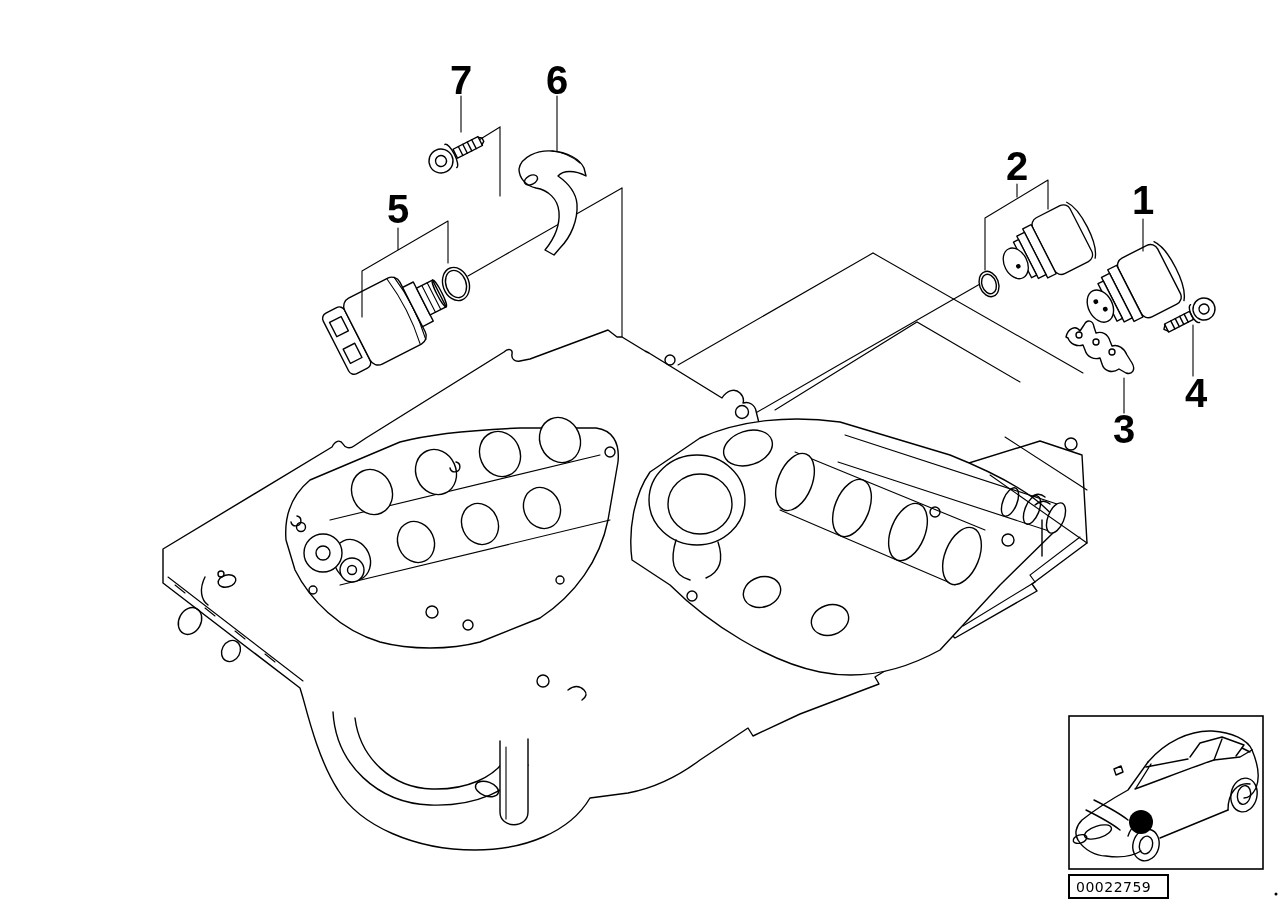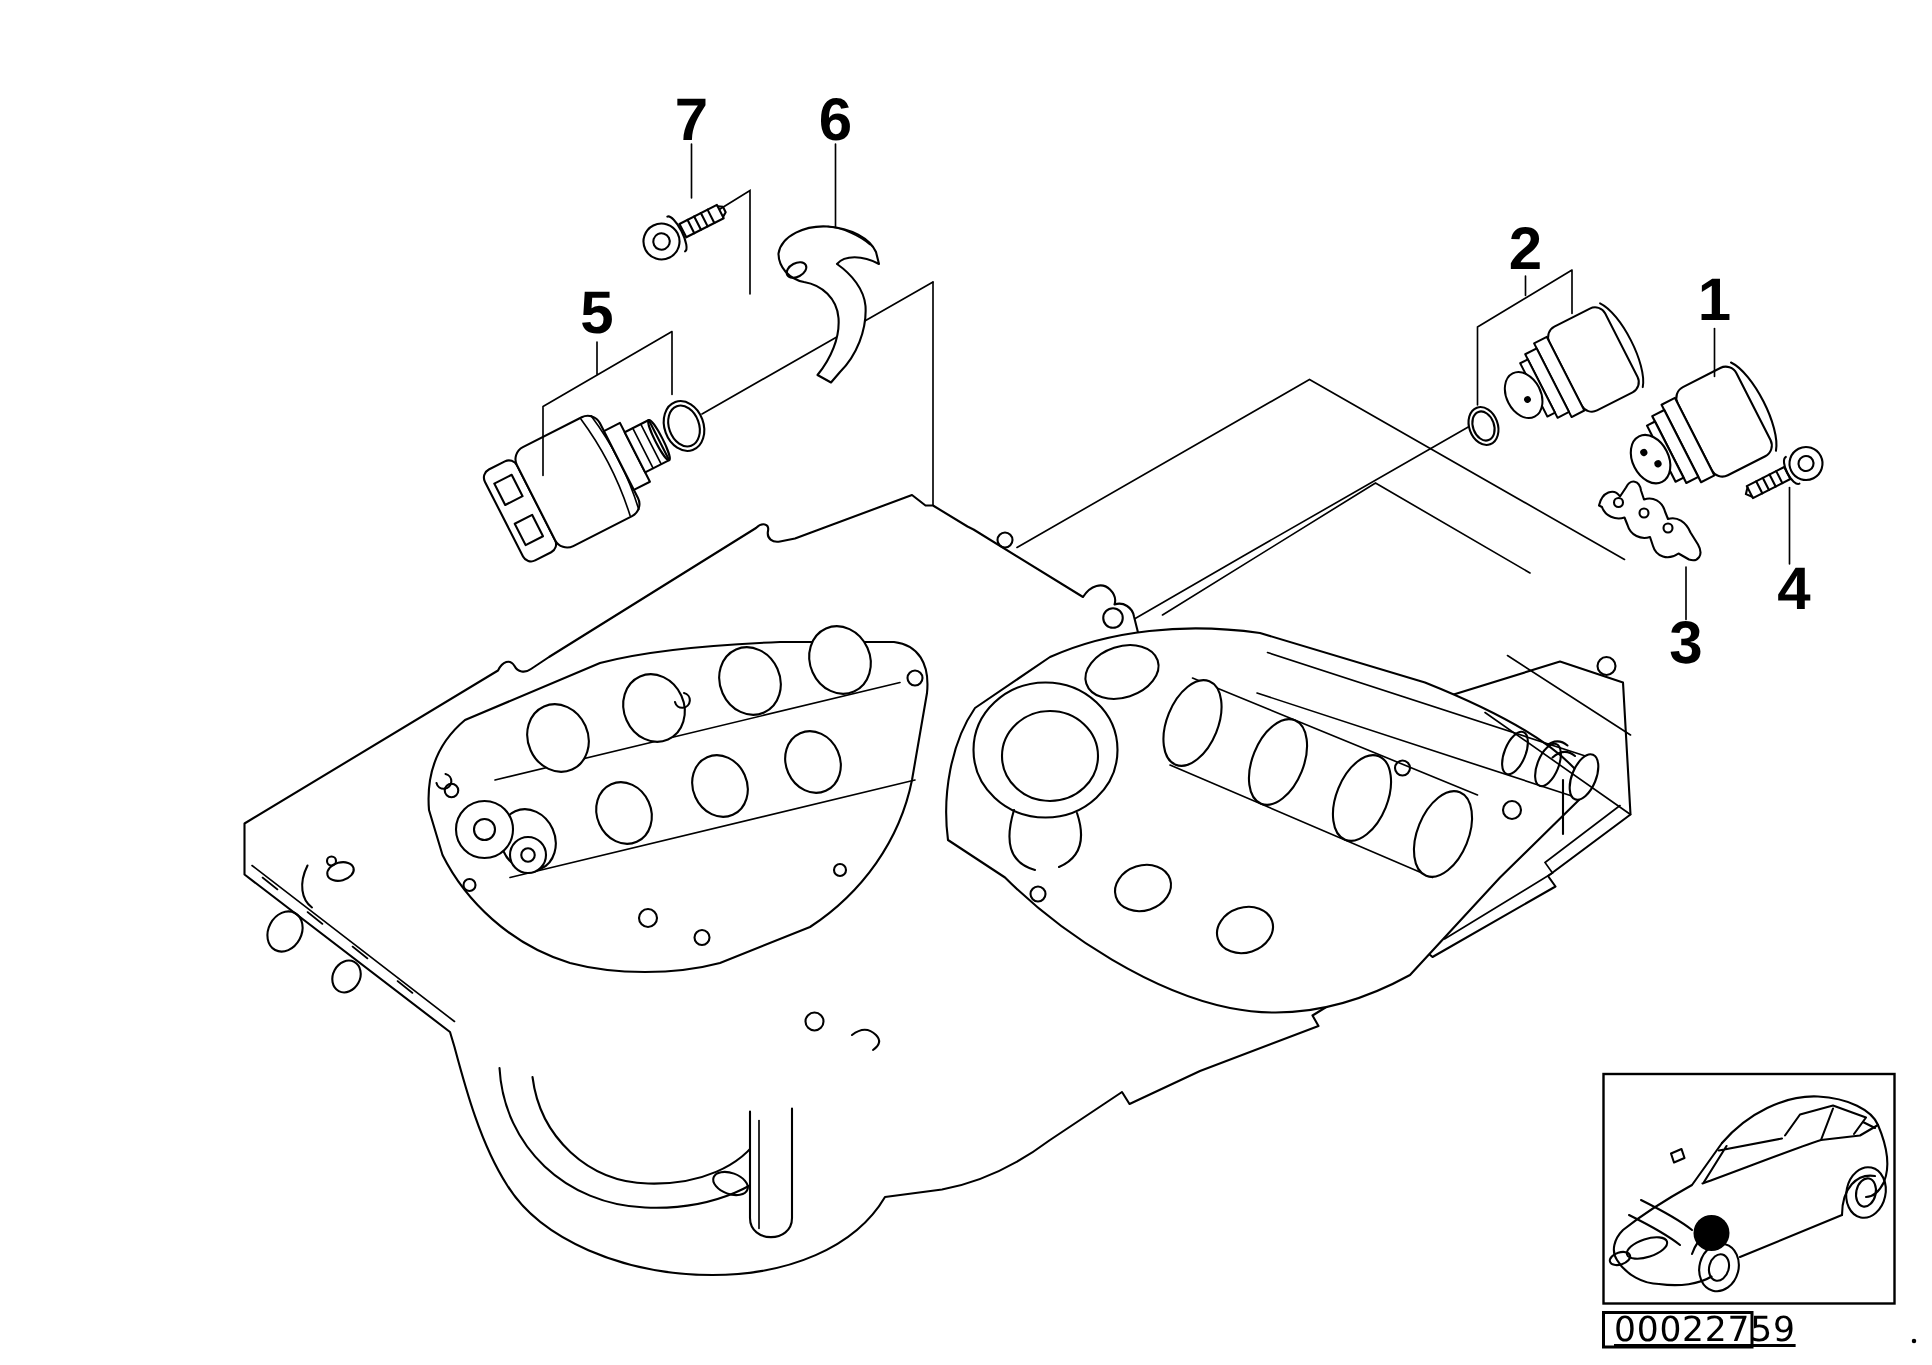--- a/index.html
+++ b/index.html
@@ -5,21 +5,21 @@
   html,body{margin:0;padding:0;background:#fff;}
   .stage{position:relative;width:1288px;height:910px;background:#ffffff;overflow:hidden;
          font-family:"Liberation Sans",sans-serif;}
   .stage svg{position:absolute;left:0;top:0;}
   .callout{position:absolute;transform:translate(-50%,-50%);
            font-family:"Liberation Sans",sans-serif;font-weight:bold;font-size:40px;
            color:#000;line-height:1;cursor:default;}
   .pn-box{position:absolute;left:1068px;top:874px;width:101px;height:25px;
           border:2px solid #000;box-sizing:border-box;background:#fff;
           display:flex;align-items:center;padding-left:6px;}
-  .pn-text{font-family:"DejaVu Sans",sans-serif;font-size:23px;color:#000;letter-spacing:.5px;text-decoration:underline;}
+  .pn-text{font-family:"DejaVu Sans",sans-serif;font-size:14px;color:#000;letter-spacing:.5px;}
   .ln{fill:none;stroke:#000;stroke-width:1.4;stroke-linecap:round;stroke-linejoin:round;}
   .lnw{fill:#fff;stroke:#000;stroke-width:1.4;stroke-linecap:round;stroke-linejoin:round;}
   .thin{fill:none;stroke:#000;stroke-width:1.1;stroke-linecap:round;}
   .box{fill:none;stroke:#000;stroke-width:1.6;}
 </style>
 </head>
 <body>
 
 <div class="stage">
 

